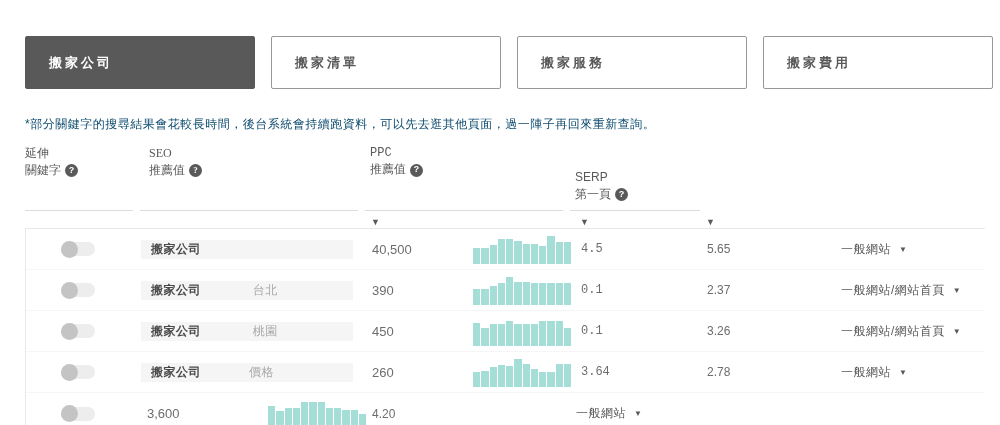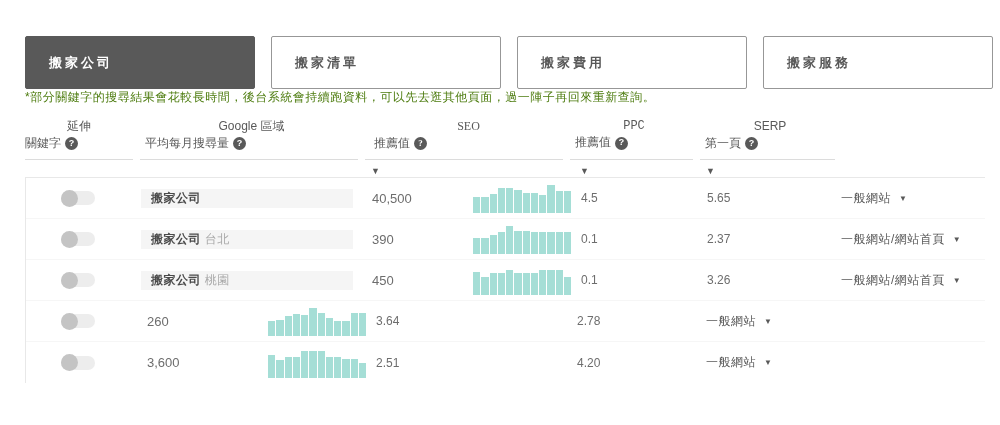--- a/index.html
+++ b/index.html
@@ -11,33 +11,33 @@
 
   .tabs { display: flex; gap: 16px; margin-top: 21px; }
   .tab {
     width: 230px; height: 53px; border: 1px solid #979797; background: #fff;
     display: flex; align-items: center; padding-left: 23px;
     font-size: 13px; font-weight: bold; letter-spacing: 3px; color: #595959;
     cursor: pointer; border-radius: 2px;
   }
   .tab.active { background: #595959; border-color: #595959; color: #fff; }
 
-  .warning { font-size: 12px; color: #4d7c0f; letter-spacing: 0.5px; }
+  .warning { margin-top: 27px; font-size: 12px; color: #0c4a6e; letter-spacing: 0.5px; }
 
   .table { margin-top: 12px; width: 960px; }
   .grid-cols { display: grid; grid-template-columns: 115px 225px 205px 130px 135px 150px; }
 
   .th { padding-bottom: 7px; margin-right: 7px; border-bottom: 1px solid #dcdcdc;
         font-size: 12px; line-height: 17px; color: #595959; }
-  .th .l1 { min-height: 17px; text-align: center; }
+  .th .l1 { min-height: 17px; }
   .th.save-h { padding-left: 30px; }
   .th.vol-h  { padding-left: 5px; }
   .th.seo-h  { padding-left: 9px; font-family: Liberation Serif, serif; }
   .th.ppc-h  { padding-left: 5px; font-family: Liberation Mono, monospace; }
-  .th.serp-h { padding-left: 5px; margin-right: 0; }
+  .th.serp-h { padding-left: 5px; margin-right: 0; margin-top: 24px; }
 
   .help-icon {
     display: inline-block; width: 13px; height: 13px; border-radius: 50%;
     background: #595959; color: #fff; font-size: 9px; font-weight: bold;
     text-align: center; line-height: 13px; margin-left: 4px; vertical-align: 1px;
     cursor: pointer;
   }
 
   .sort-row { height: 17px; align-items: center; }
   .sort-arrow { font-size: 9px; color: #595959; cursor: pointer; }
@@ -48,62 +48,58 @@
   .row:last-child { border-bottom: none; }
 
   .toggle { width: 34px; height: 14px; background: #ededed; border-radius: 7px;
             position: relative; margin-left: 35px; cursor: pointer; }
   .toggle .knob { width: 17px; height: 17px; border-radius: 50%; background: #c4c4c4;
                   position: absolute; left: 0; top: -1.5px; }
 
   .kw { background: #f5f5f5; height: 19px; line-height: 19px; padding: 0 10px;
         width: 212px; font-size: 12px; white-space: pre; overflow: hidden; }
   .kw-main { font-weight: bold; color: #4a4a4a; letter-spacing: 0.5px; }
-  .kw-suffix { color: #a8a8a8; letter-spacing: 0.5px; }
+  .kw-suffix { color: #a8a8a8; letter-spacing: 0.5px; margin-left: 48px; }
 
   .vol-cell { display: flex; align-items: center; justify-content: space-between;
               padding-left: 6px; }
   .vol-num { font-size: 13px; color: #6d6d6d; }
   .chart { display: flex; align-items: flex-end; width: 98px; height: 30px; }
   .chart .bar { flex: 1; margin-right: 1px; background: #a5ded6; }
   .chart .bar:last-child { margin-right: 0; }
 
   .num-cell { font-size: 12px; color: #6d6d6d; }
-  .seo-cell { padding-left: 10px; }
+  .seo-cell { padding-left: 10px; font-family: Liberation Mono, monospace; }
   .ppc-cell { padding-left: 6px; }
 
   .serp-cell { padding-left: 5px; font-size: 12px; color: #595959; cursor: pointer;
                display: flex; align-items: center; letter-spacing: 0.5px; }
   .dd-arrow { font-size: 8px; color: #595959; margin-left: 8px; }
 </style>
 </head>
 <body>
 
 <div class="page">
 
 
   <div class="tabs">
     <div class="tab active">搬家公司</div>
     <div class="tab">搬家清單</div>
+    <div class="tab">搬家服務</div>
     <div class="tab">搬家費用</div>
-    <div class="tab">搬家服務</div>
   </div>
 
   <div class="warning">*部分關鍵字的搜尋結果會花較長時間，後台系統會持續跑資料，可以先去逛其他頁面，過一陣子再回來重新查詢。</div>
 
   <div class="table">
 
     <div class="grid-cols thead">
       <div class="th kw-h">
         <div class="l1">延伸</div>
         <div class="l2"><span>關鍵字</span><span class="help-icon">?</span></div>
-      </div>
-      <div class="th vol-h">
-        <div class="l1">Google 區域</div>
-        <div class="l2"><span>平均每月搜尋量</span><span class="help-icon">?</span></div>
       </div>
       <div class="th seo-h">
         <div class="l1">SEO</div>
         <div class="l2"><span>推薦值</span><span class="help-icon">?</span></div>
       </div>
       <div class="th ppc-h">
         <div class="l1">PPC</div>
         <div class="l2"><span>推薦值</span><span class="help-icon">?</span></div>
       </div>
       <div class="th serp-h">
@@ -224,20 +220,23 @@
             <span class="dd-arrow">▼</span>
           </div>
       </div>
 
       <div class="grid-cols row">
         <div>
             <div class="toggle">
               <div class="knob"></div>
             </div>
           </div>
+        <div>
+            <div class="kw"><span class="kw-main">搬家公司</span><span class="kw-suffix">價格</span></div>
+          </div>
         <div class="vol-cell">
             <span class="vol-num">260</span>
             <div class="chart">
               <div class="bar" style="height: 50%;"></div>
               <div class="bar" style="height: 52%;"></div>
               <div class="bar" style="height: 66%;"></div>
               <div class="bar" style="height: 74%;"></div>
               <div class="bar" style="height: 70%;"></div>
               <div class="bar" style="height: 92%;"></div>
               <div class="bar" style="height: 78%;"></div>
@@ -272,21 +271,20 @@
               <div class="bar" style="height: 88%;"></div>
               <div class="bar" style="height: 88%;"></div>
               <div class="bar" style="height: 88%;"></div>
               <div class="bar" style="height: 68%;"></div>
               <div class="bar" style="height: 68%;"></div>
               <div class="bar" style="height: 62%;"></div>
               <div class="bar" style="height: 62%;"></div>
               <div class="bar" style="height: 48%;"></div>
             </div>
           </div>
-        <div class="num-cell seo-cell">2.51</div>
         <div class="num-cell ppc-cell">4.20</div>
         <div class="serp-cell">
             <span>一般網站</span>
             <span class="dd-arrow">▼</span>
           </div>
       </div>
 
     </div>
   </div>
 </div>

